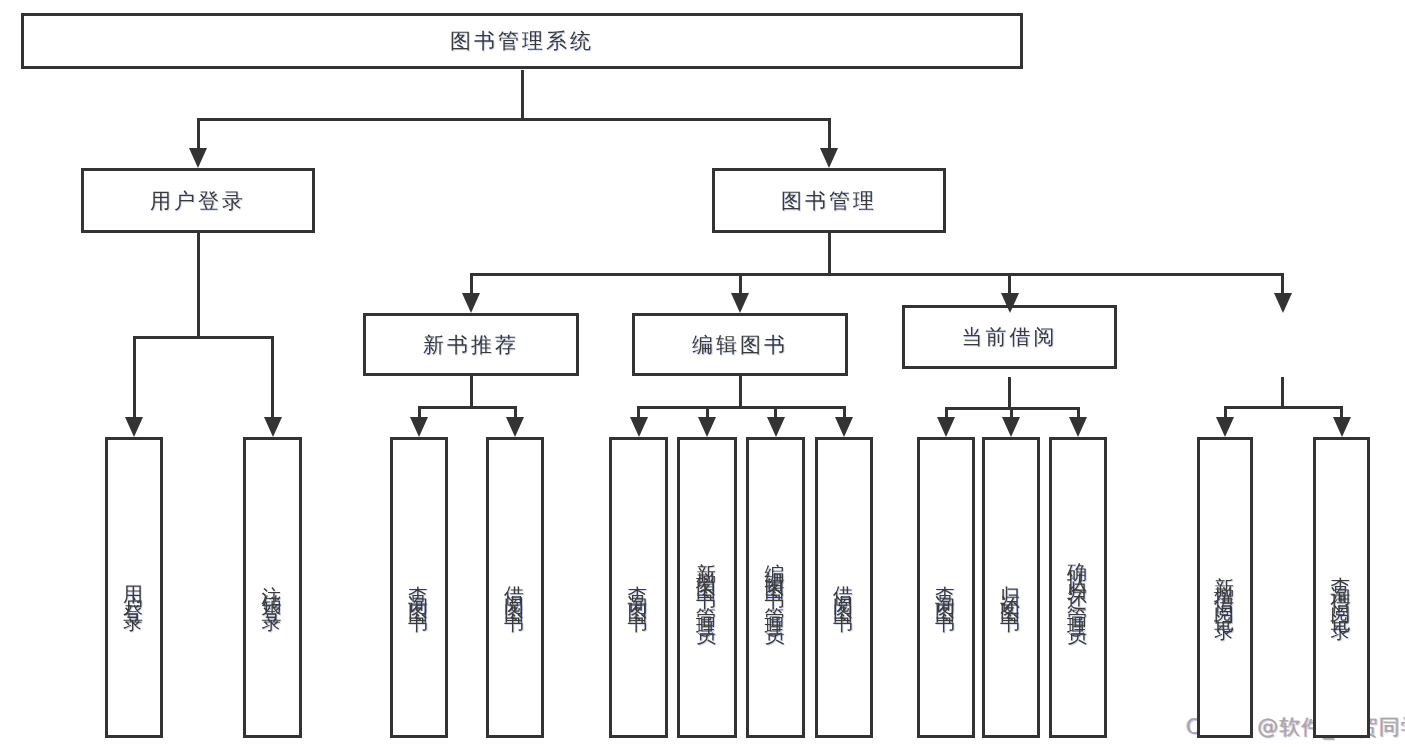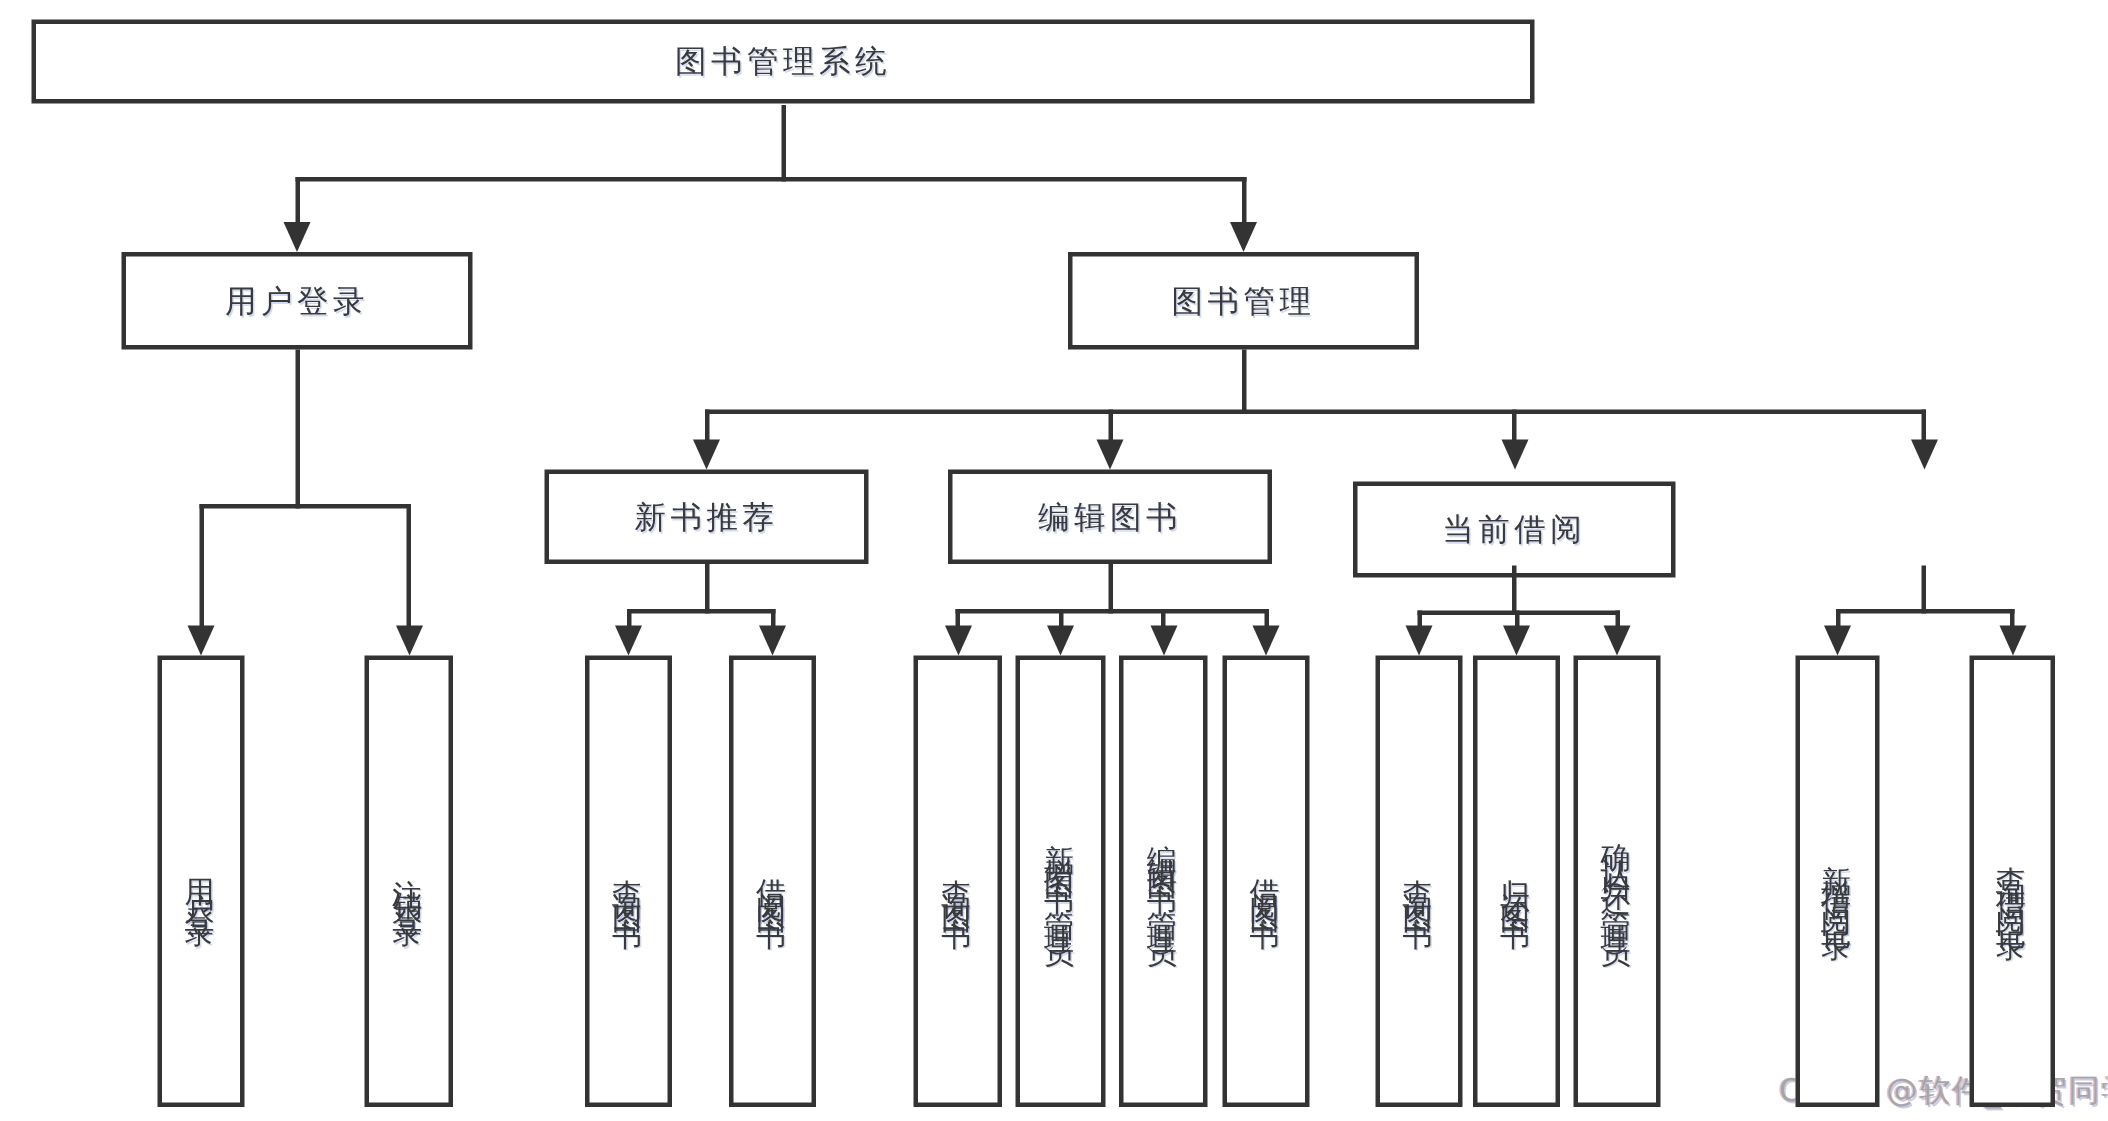--- a/index.html
+++ b/index.html
@@ -69,21 +69,21 @@
     </div>
     <div class="node" style="left: 712px; top: 168px; width: 234px; height: 65px;">
       <span>图书管理</span>
     </div>
     <div class="node" style="left: 363px; top: 313px; width: 216px; height: 63px;">
       <span>新书推荐</span>
     </div>
     <div class="node" style="left: 632px; top: 313px; width: 216px; height: 63px;">
       <span>编辑图书</span>
     </div>
-    <div class="node" style="left: 902px; top: 321px; width: 215px; height: 64px; justify-content: center;">
+    <div class="node" style="left: 902px; top: 305px; width: 215px; height: 64px; justify-content: center;">
       <span>当前借阅</span>
     </div>
     <div class="node vertical" style="left: 105px; top: 437px; width: 58px; height: 301px;">
       <span>用户登录</span>
     </div>
     <div class="node vertical" style="left: 243px; top: 437px; width: 59px; height: 301px;">
       <span>注销登录</span>
     </div>
     <div class="node vertical" style="left: 390px; top: 437px; width: 58px; height: 301px;">
       <span>查询图书</span>

